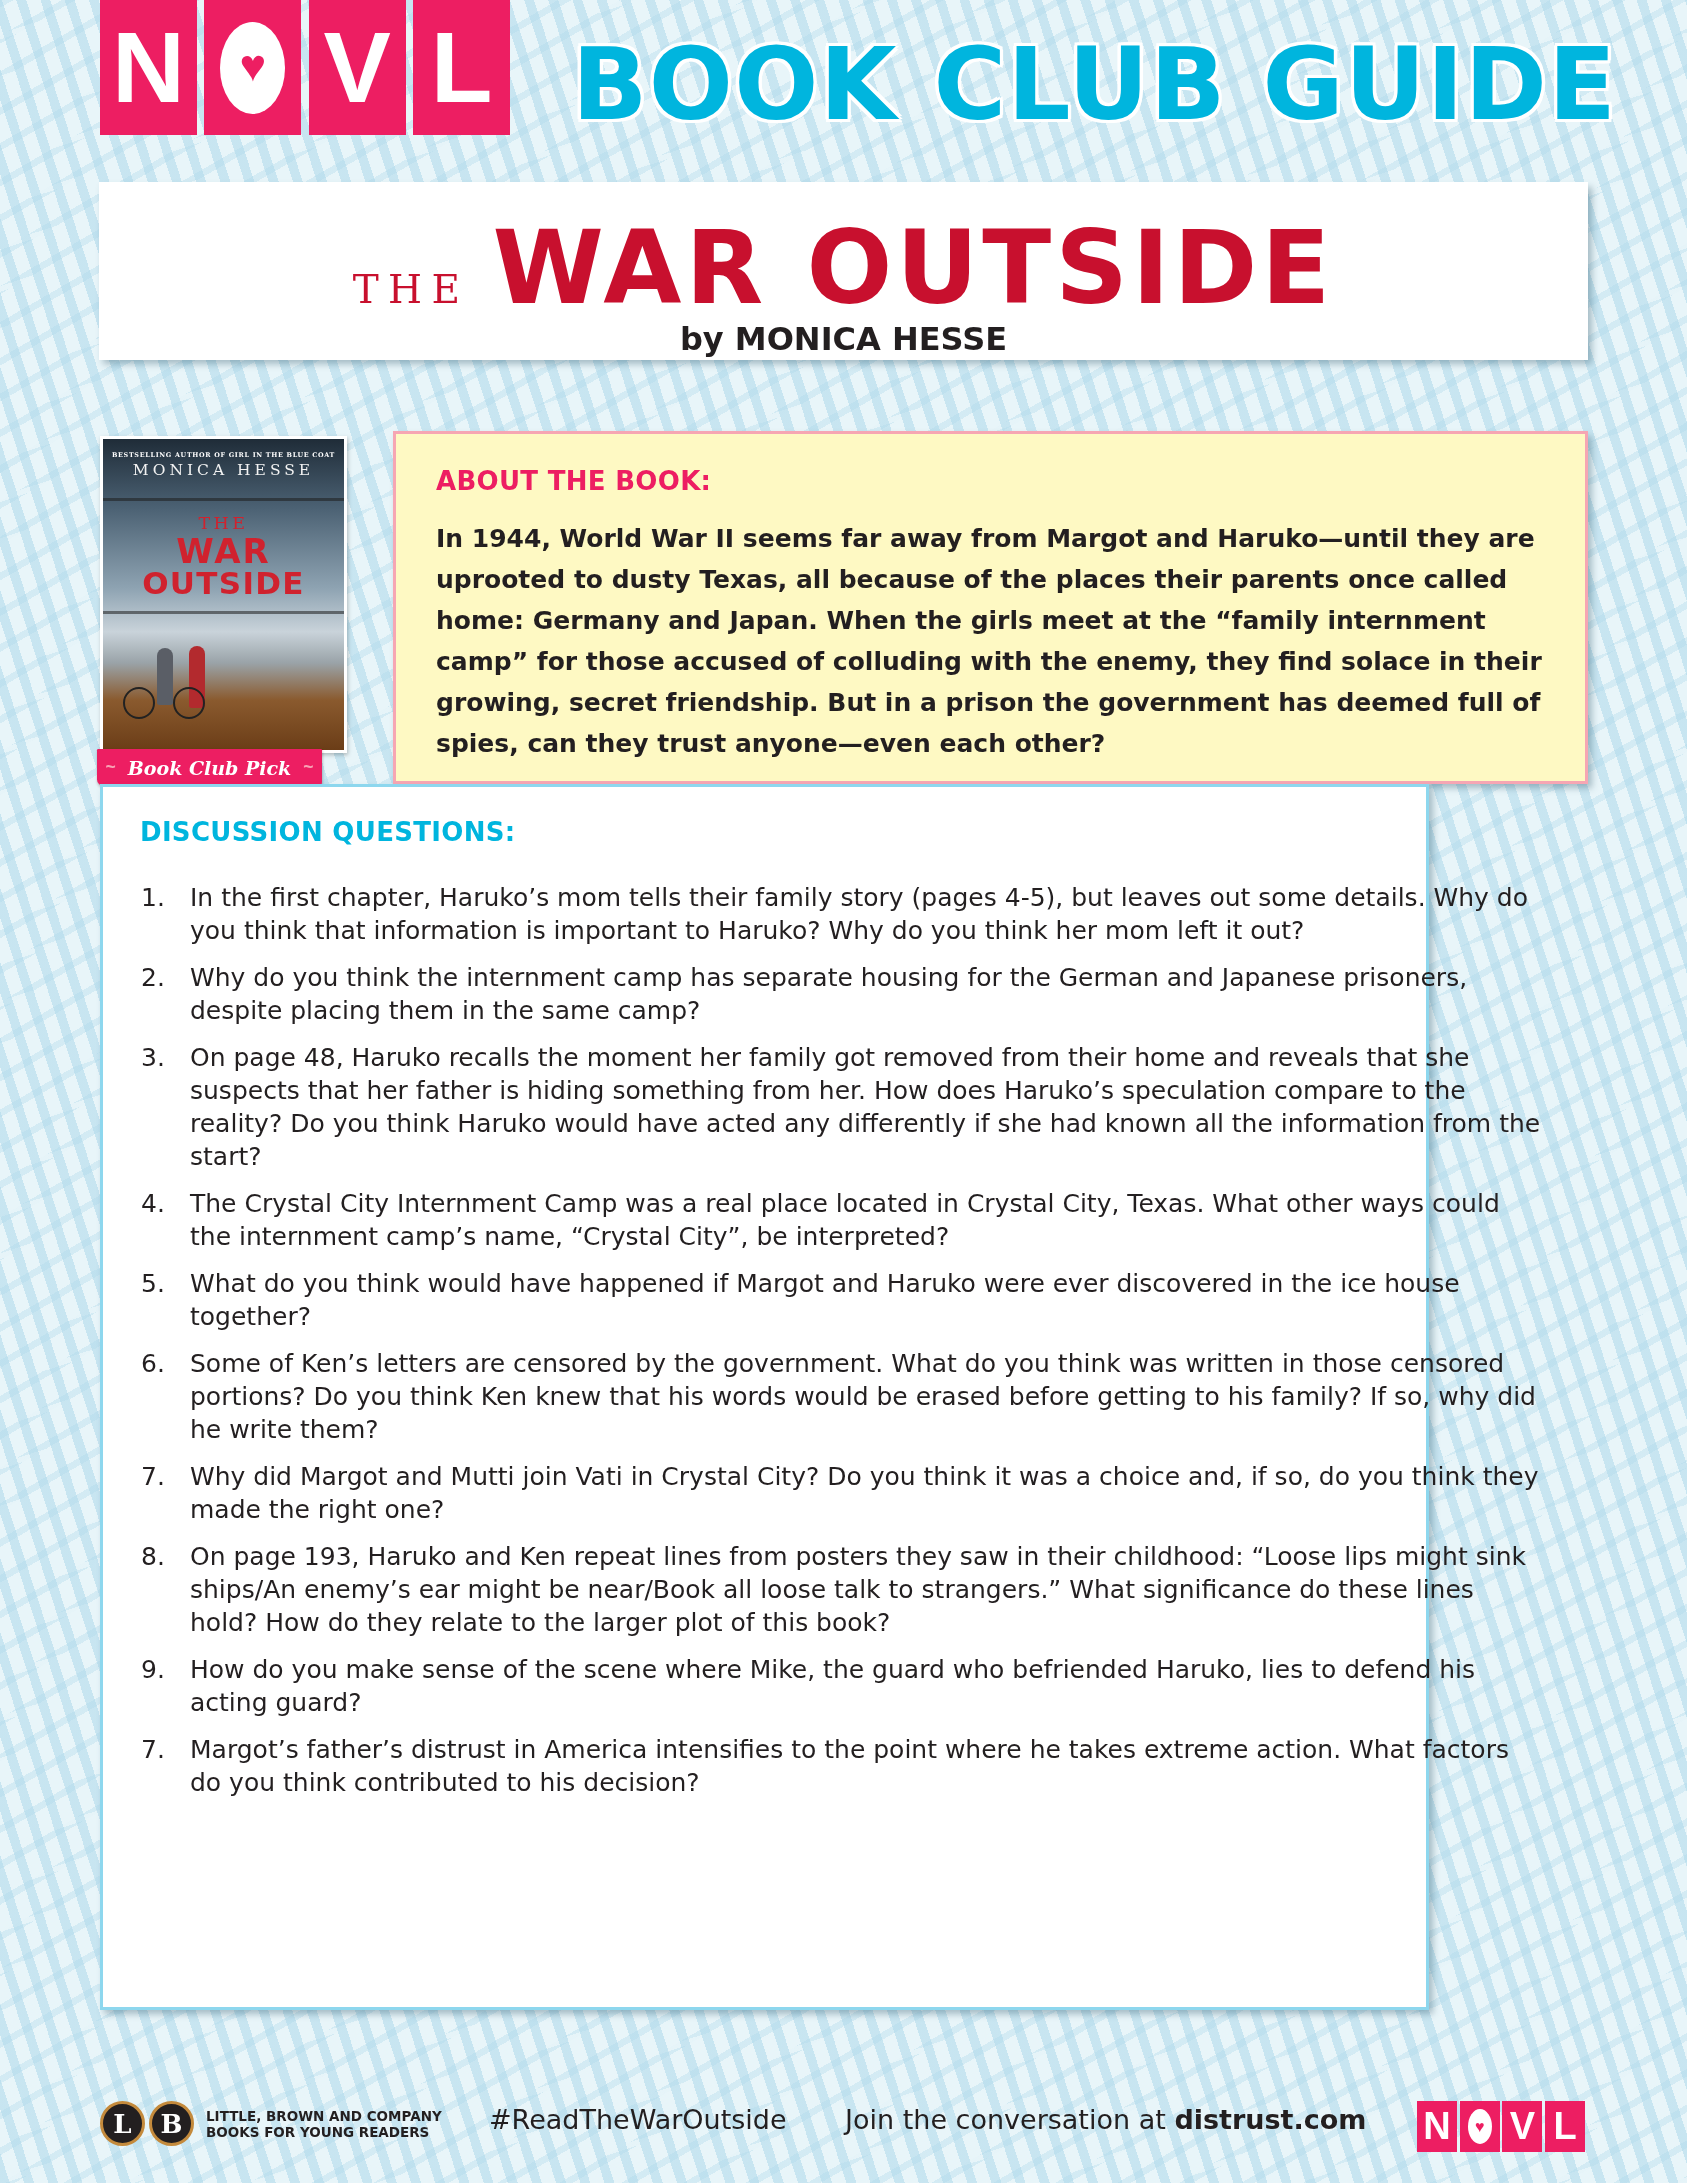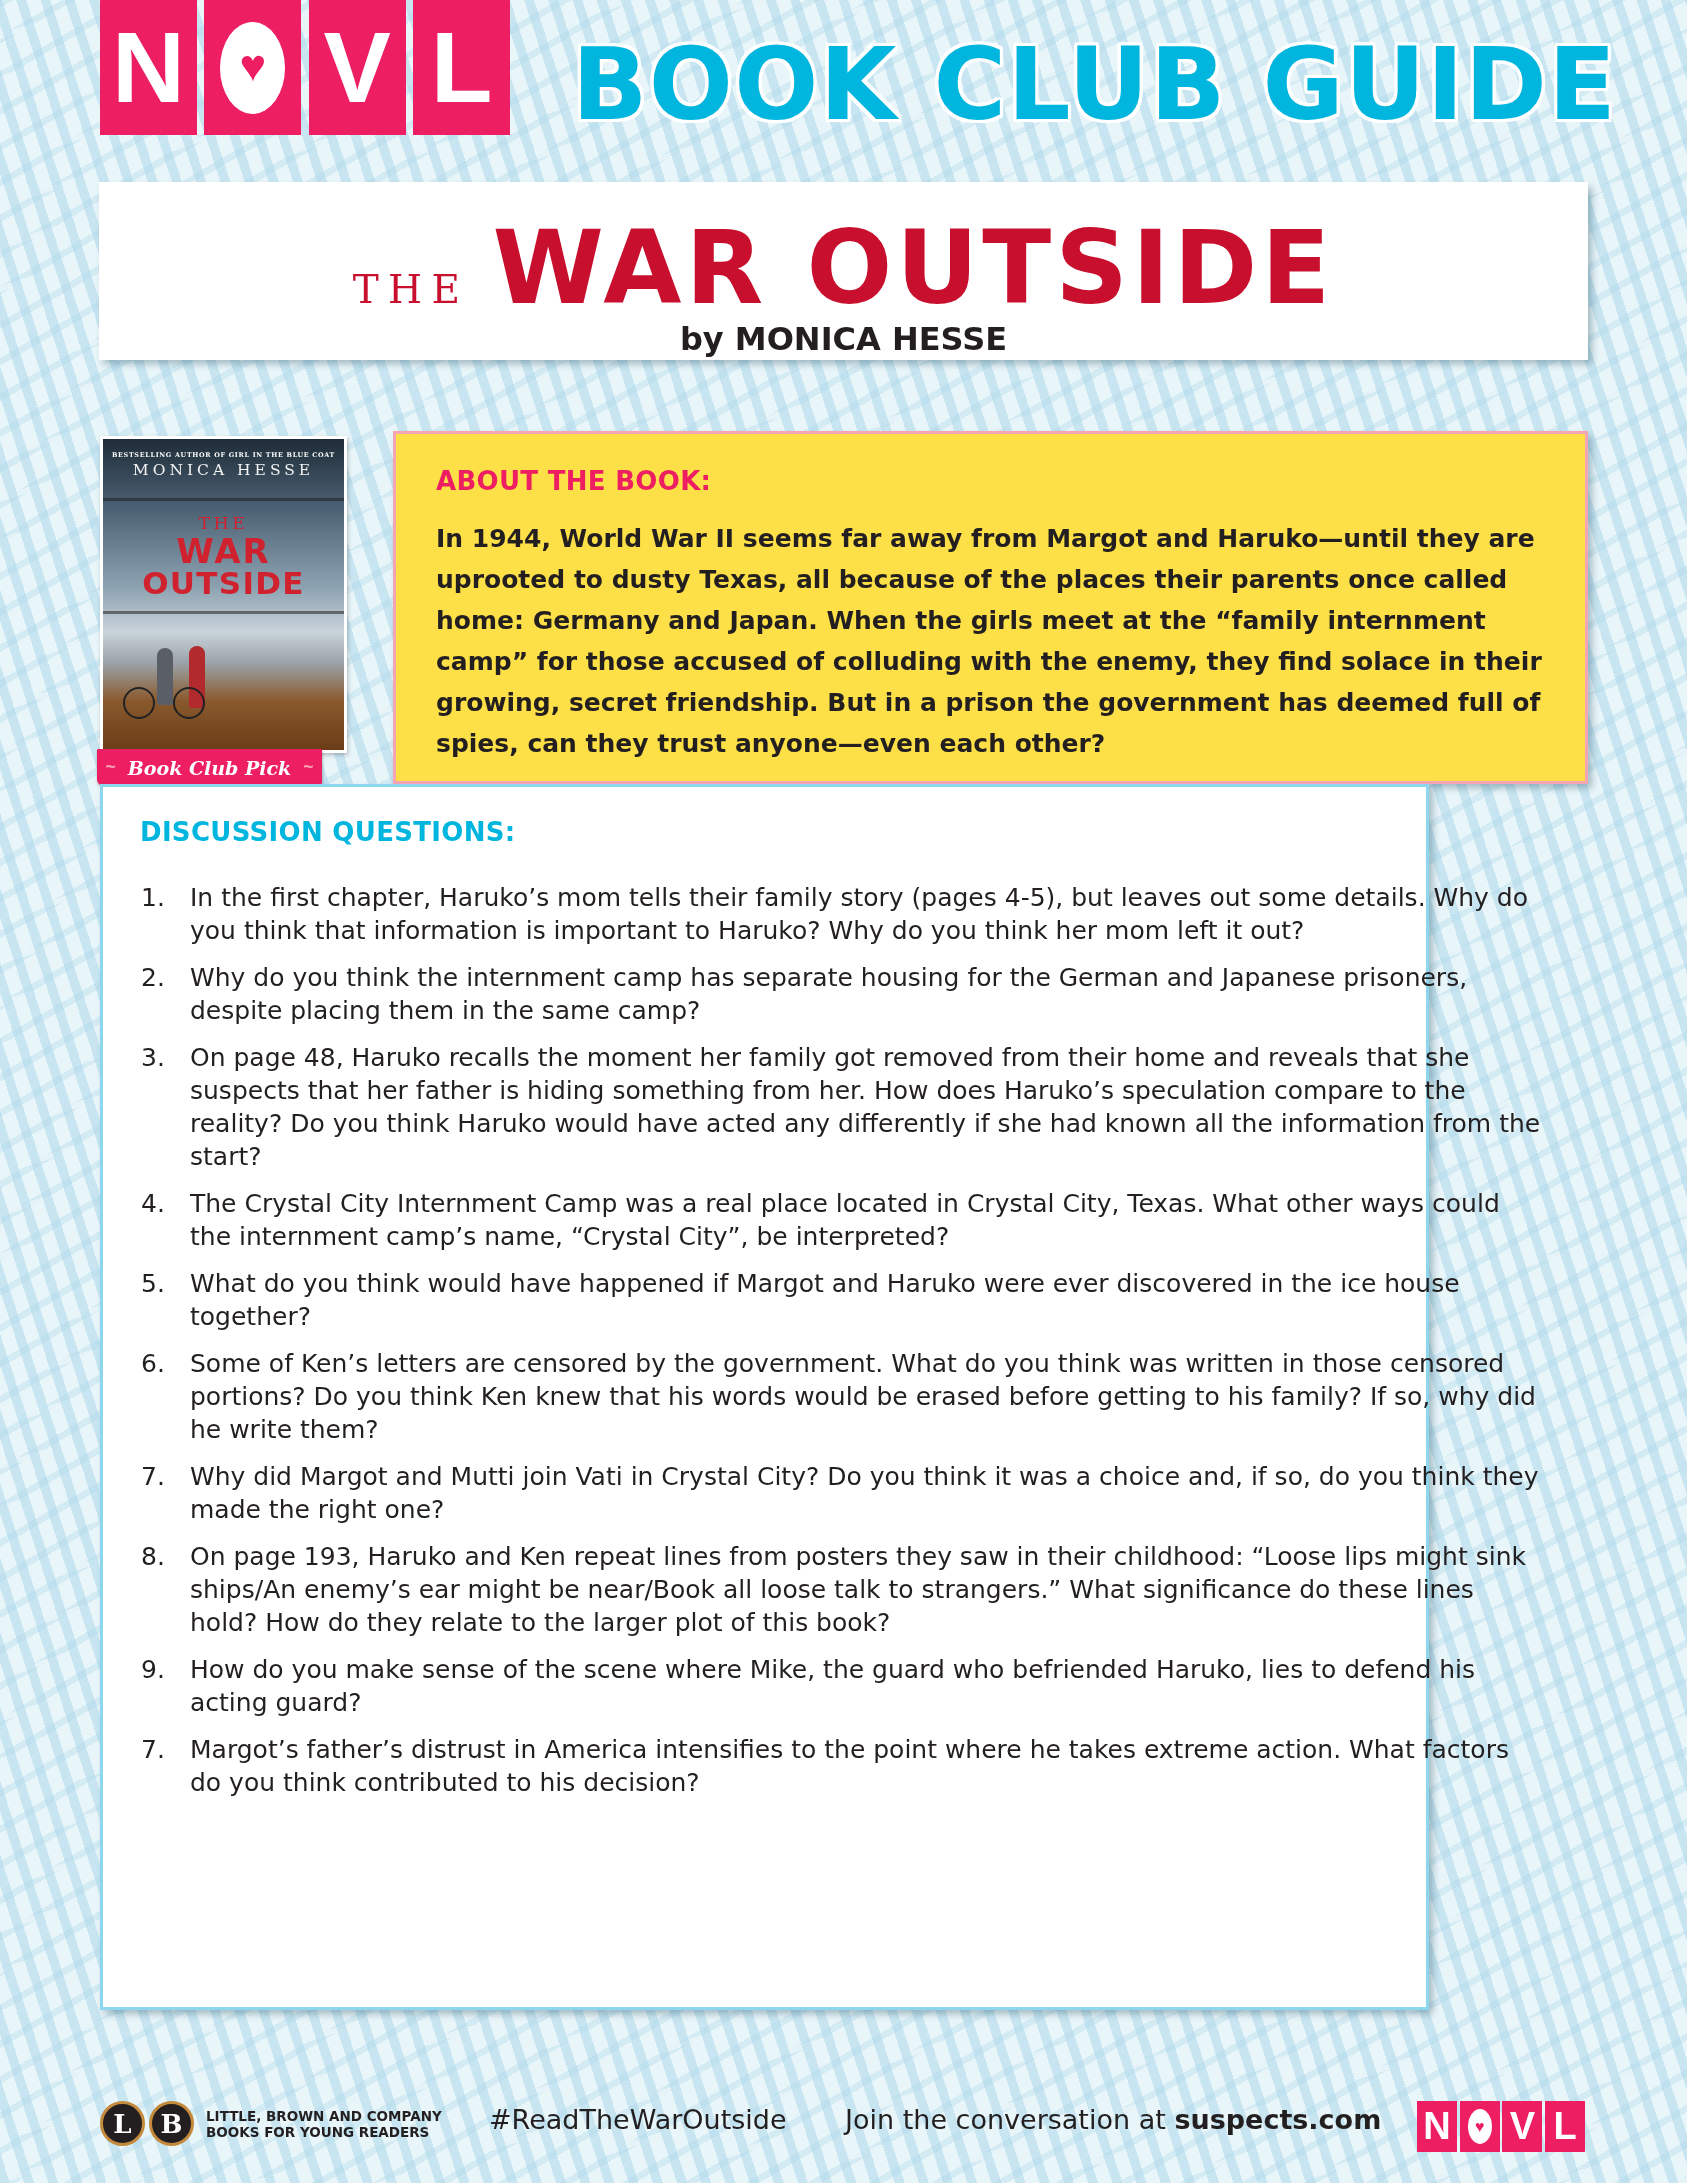--- a/index.html
+++ b/index.html
@@ -48,21 +48,21 @@
   .cover .girl1 { position:absolute; left:54px; top:209px; width:16px; height:57px; background:#5a5e66; border-radius:8px 8px 2.7px 2.7px; }
   .cover .girl2 { position:absolute; left:86px; top:207px; width:16px; height:62px; background:#b32a2e; border-radius:8px 8px 2.7px 2.7px; }
   .cover .bike { position:absolute; left:20px; top:248px; width:28px; height:28px; border:2px solid #222; border-radius:50%; }
   .cover .bike2 { position:absolute; left:70px; top:248px; width:28px; height:28px; border:2px solid #222; border-radius:50%; }
   .ribbon { position:absolute; left:97px; top:749px; width:225px; height:37px; background:#ed1e62; border-radius:1.3px 1.3px 4px 6.7px;
     display:flex; align-items:center; justify-content:center; gap:12px; box-shadow:0.7px 2px 2.7px rgba(0,0,0,0.2); }
   .ribbon .sq { color:#f7a3b4; font-size:17.5px; font-weight:700; }
   .ribbon .lbl { color:#fff; font-family:"DejaVu Serif", serif; font-style:italic; font-weight:700; font-size:19px; }
 
   
-  .about { position:absolute; left:393px; top:431px; width:1195px; height:353px; background:#fde047; box-sizing:border-box;
+  .about { position:absolute; left:393px; top:431px; width:1195px; height:353px; background:#fef9c3; box-sizing:border-box;
     border:3.4px solid #f6a6b3; box-shadow: 4px 5.4px 6.7px rgba(40,80,100,0.35); }
   .about h2 { position:absolute; left:40px; top:32px; margin:0; font-family:"DejaVu Sans", sans-serif; font-weight:700; font-size:26px; color:#ed1e62; letter-spacing:0.3px; }
   .about p { position:absolute; left:40px; top:84px; width:1107px; margin:0; font-family:"DejaVu Sans", sans-serif; font-weight:700; font-size:25px; line-height:41px; color:#231f20; }
 
   
   .disc { position:absolute; left:100px; top:784px; width:1329px; height:1226px; background:#fff; box-sizing:border-box;
     border:3.4px solid #8dd7ee; box-shadow: 4px 5.4px 6.7px rgba(40,80,100,0.35); }
   .disc h2 { position:absolute; left:37px; top:30px; margin:0; font-family:"DejaVu Sans", sans-serif; font-weight:700; font-size:26px; color:#00b5de; letter-spacing:0.3px; }
   .disc ol { position:absolute; left:38px; top:94px; width:1404px; margin:0; padding:0; list-style:none; }
   .disc li { display:flex; font-family:"DejaVu Sans", sans-serif; font-size:25px; line-height:33px; color:#231f20; margin-bottom:14px; }
@@ -180,21 +180,21 @@
     <div class="circ">L</div>
     <div class="circ">B</div>
   </div>
   <div class="txt">
     <div>LITTLE, BROWN AND COMPANY</div>
     <div>BOOKS FOR YOUNG READERS</div>
   </div>
 </div>
 <div class="hashtag">#ReadTheWarOutside</div>
 <div class="join">
-  <span>Join the conversation at </span><b>suspects.com</b>
+  <span>Join the conversation at </span><b>distrust.com</b>
 </div>
 <div class="novl-sm">
   <div class="blk">N</div>
   <div class="blk">
       <div class="ovl">
         <span class="heart">♥</span>
       </div>
     </div>
   <div class="blk">V</div>
   <div class="blk">L</div>

